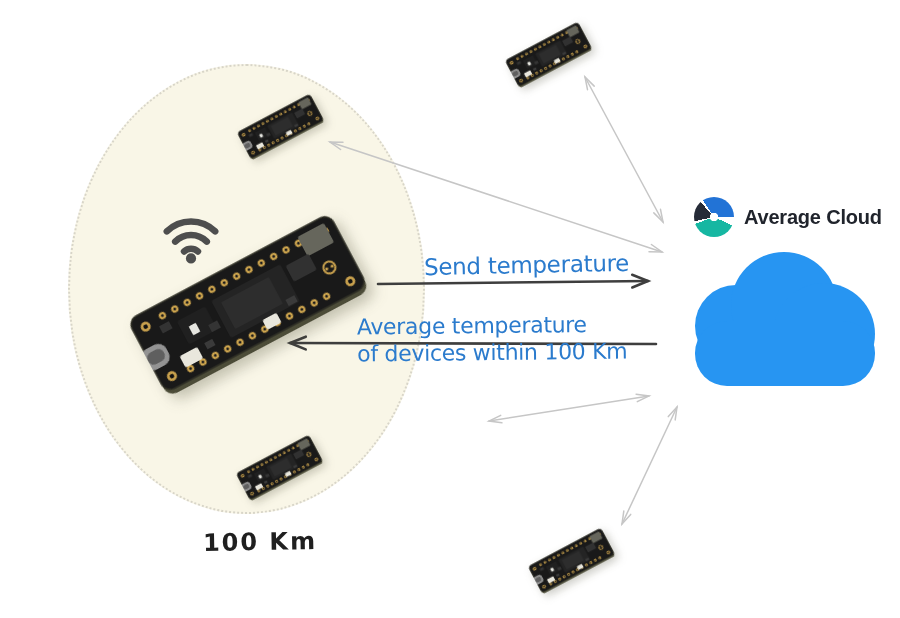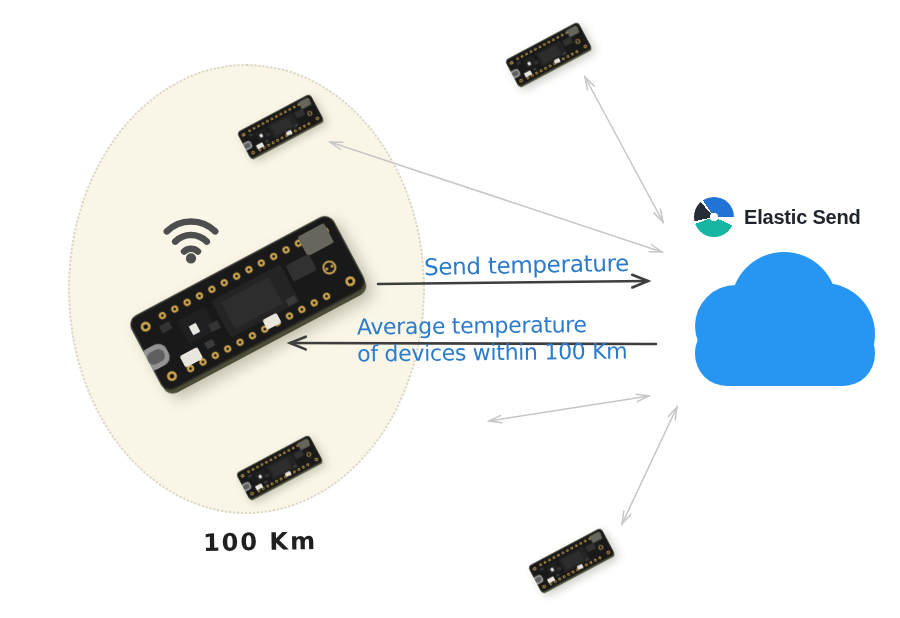--- a/index.html
+++ b/index.html
@@ -212,21 +212,21 @@
 
   <div id="send-label" class="abs hand">Send temperature</div>
   <div id="average-label" class="abs hand">
     <div>Average temperature</div>
     <div>of devices within 100 Km</div>
   </div>
 
   <div id="radius-label" class="abs hand">100 Km</div>
 
   <div id="elastic-logo" class="abs"></div>
-  <div id="brand-label" class="abs">Elastic Send</div>
+  <div id="brand-label" class="abs">Average Cloud</div>
 
   <svg id="cloud-shape" class="abs" width="190" height="136" viewBox="0 0 190 136">
     <g fill="var(--cloud-blue,#2795f2)">
       <circle cx="50" cy="75" r="41"></circle>
       <circle cx="98" cy="54" r="53"></circle>
       <circle cx="138" cy="83" r="51"></circle>
       <rect x="9" y="70" width="180" height="65" rx="32"></rect>
     </g>
   </svg>
 

